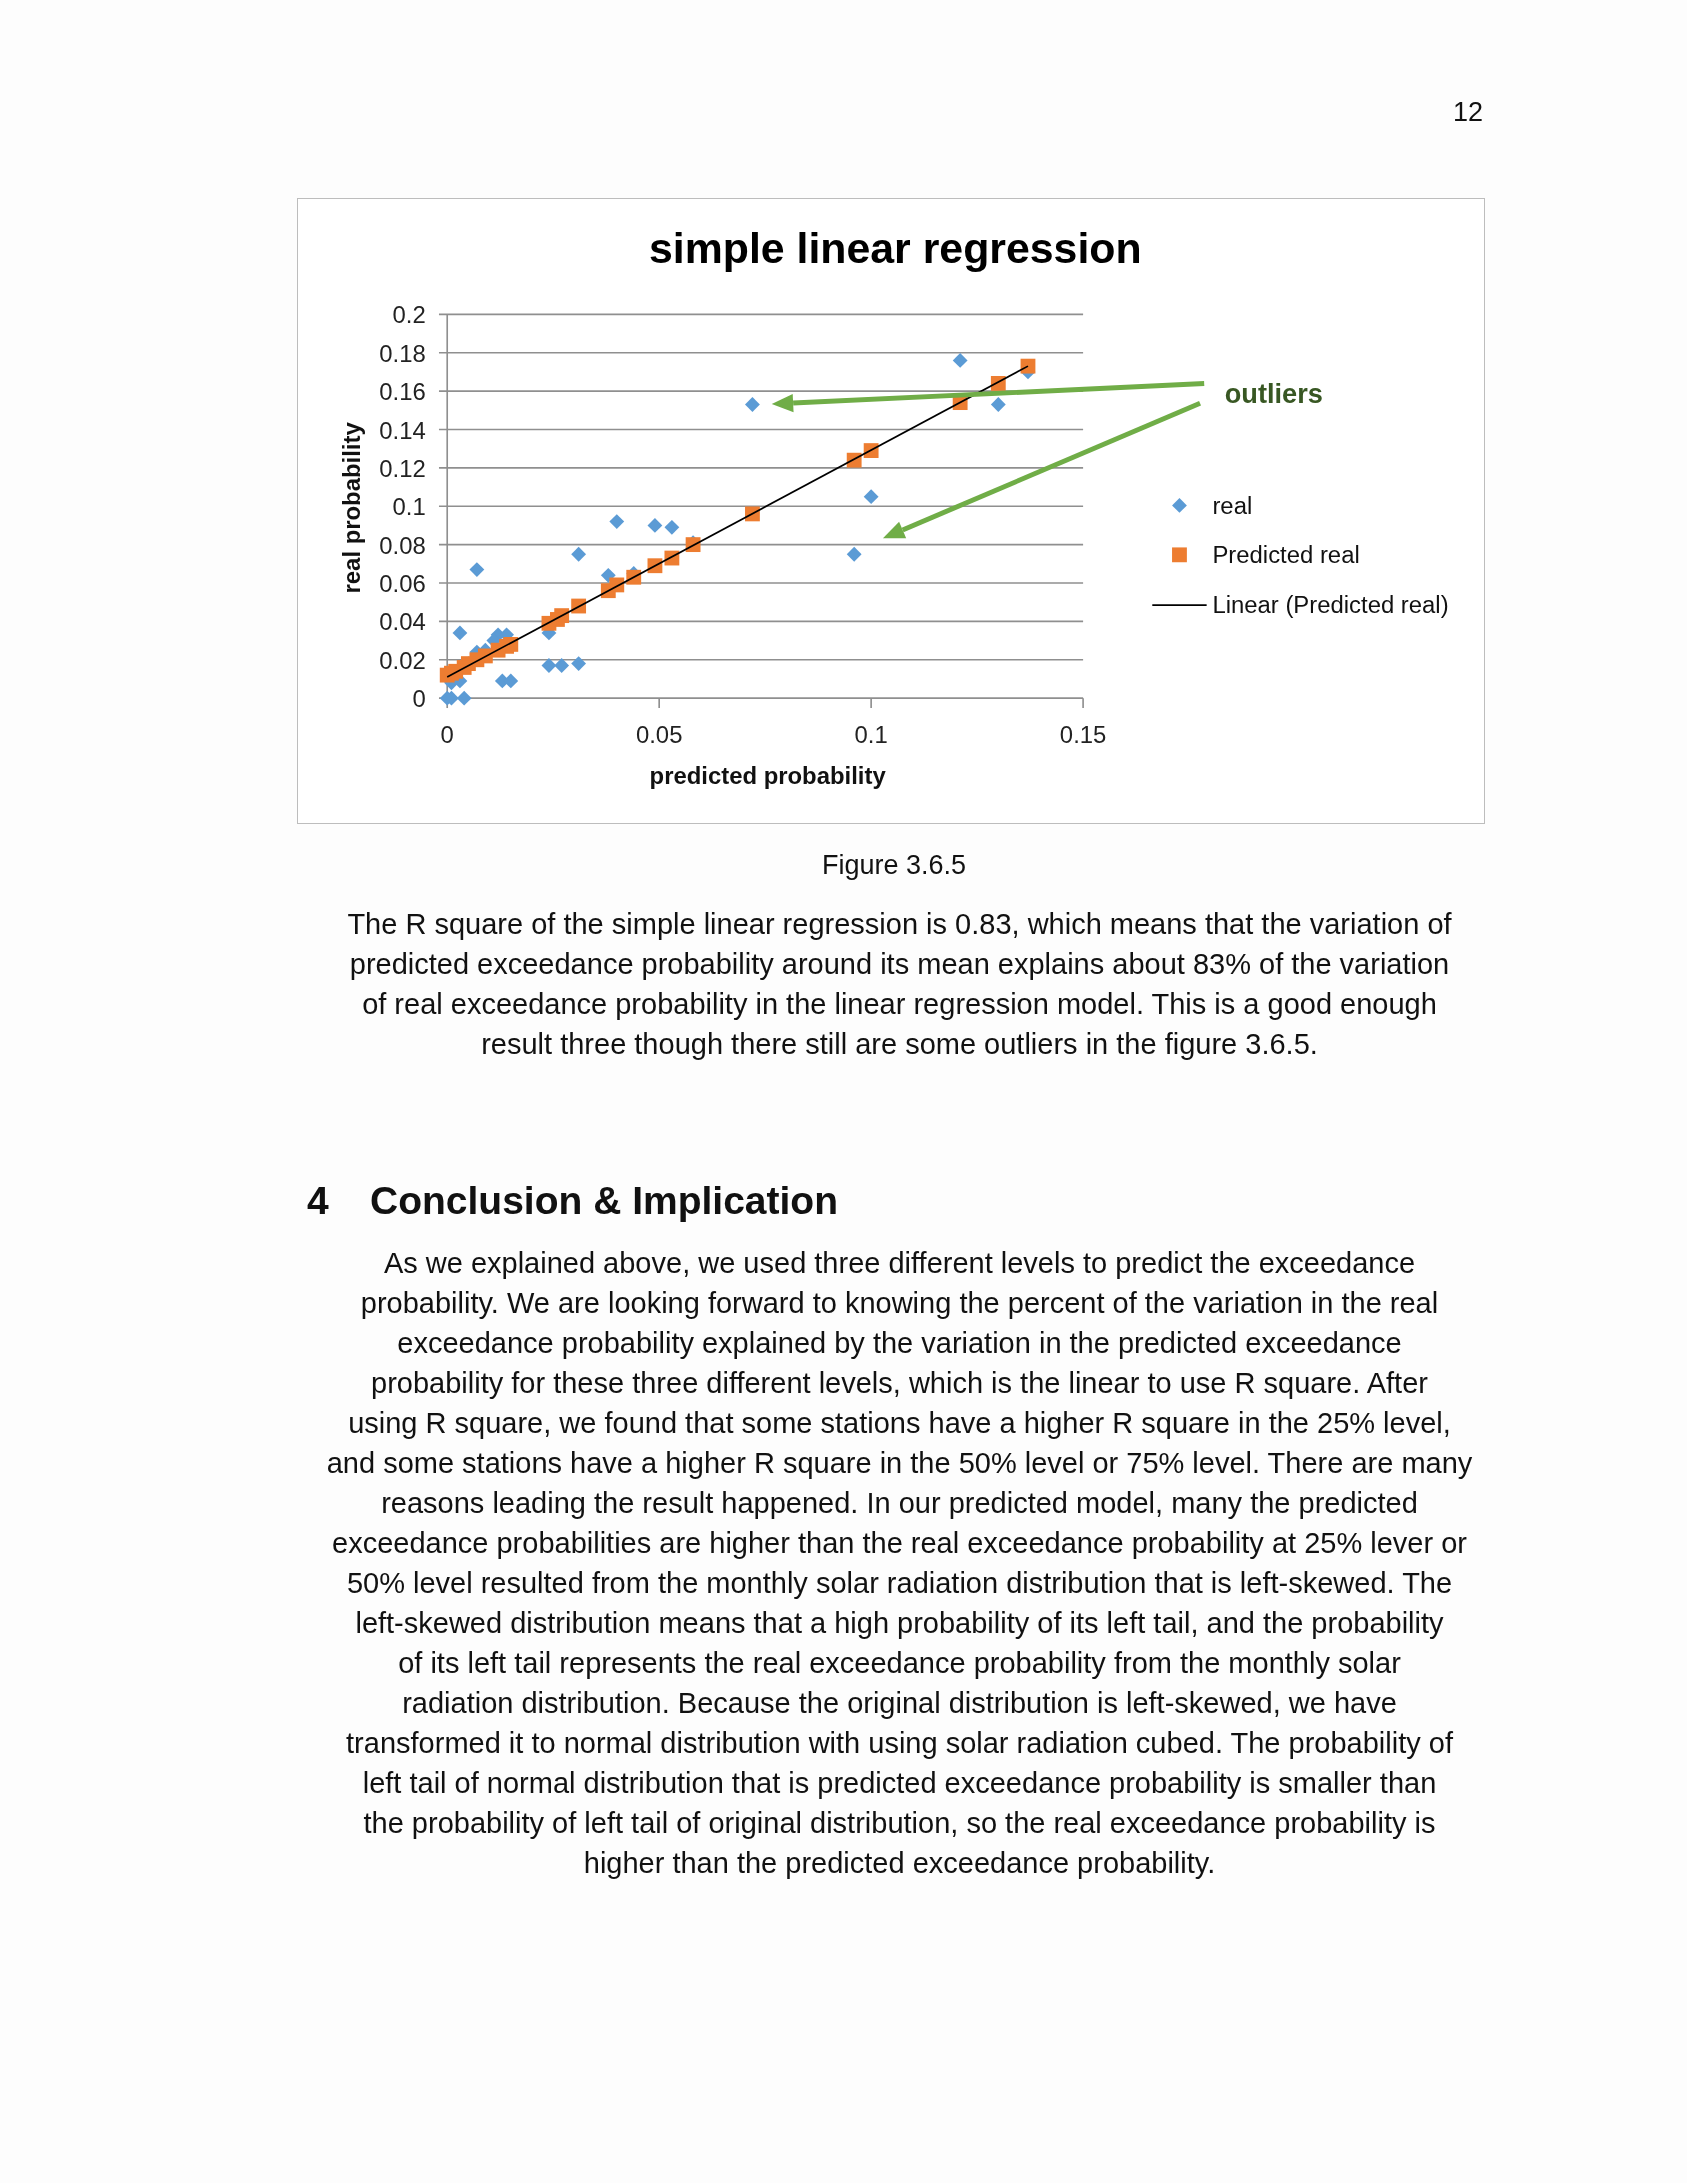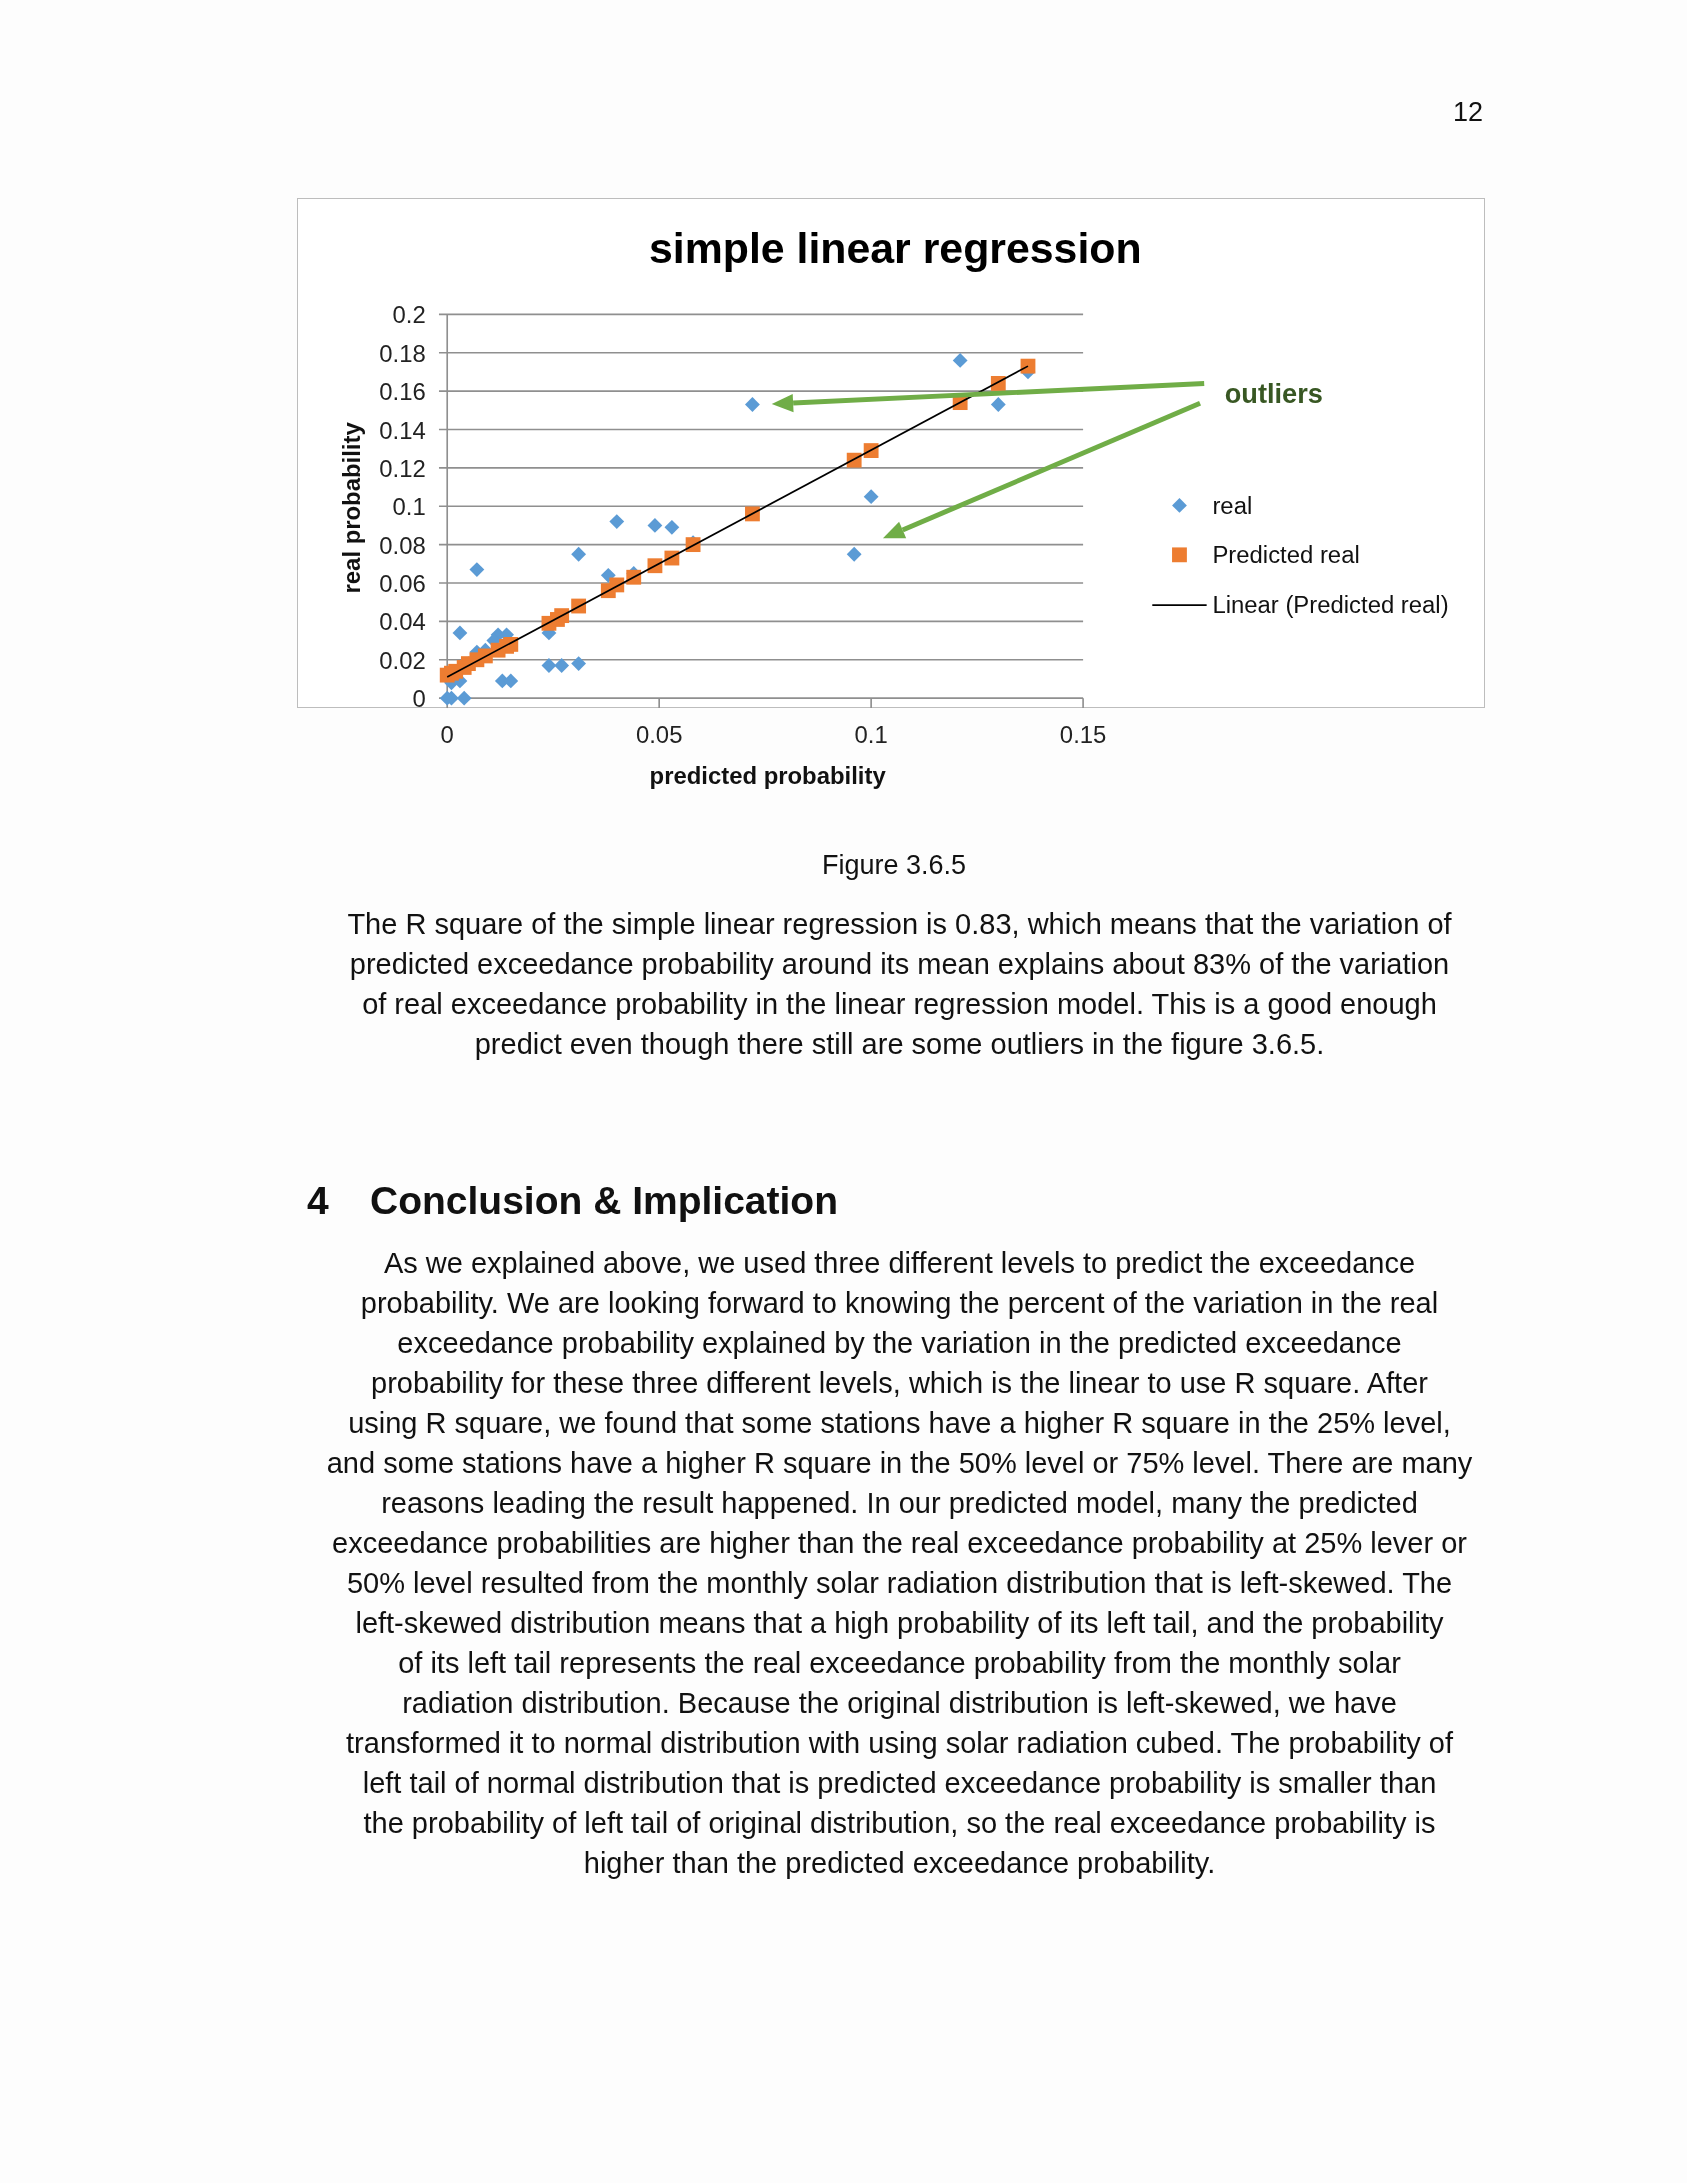--- a/index.html
+++ b/index.html
@@ -3,21 +3,21 @@
 <meta charset="utf-8">
 <style>
   html, body { margin: 0; padding: 0; }
   body {
     width: 1687px; height: 2183px; background: #fdfdfd;
     font-family: "Liberation Sans", "DejaVu Sans", sans-serif;
     color: #111; position: relative; overflow: hidden;
   }
   .page-number { position: absolute; top: 97px; left: 1453px; font-size: 27px; text-align: right; }
   .chart-box {
-    position: absolute; left: 297px; top: 198px; width: 1188px; height: 510px;
+    position: absolute; left: 297px; top: 198px; width: 1188px; height: 626px;
     border: 1.6px solid #bdbdbd; background: #fff; box-sizing: border-box;
   }
   .chart-svg { position: absolute; left: 0; top: 0; }
   .caption { position: absolute; top: 850px; left: 0; width: 1788px; text-align: center; font-size: 27px; }
   .para {
     position: absolute; left: 298px; width: 1203px; font-size: 29px; line-height: 40px; margin: 0;
   }
   .p1 { top: 904px; text-align: center; }
   .heading { position: absolute; left: 298px; top: 1170px; font-size: 39px; font-weight: bold; margin: 9px; }
   .heading .num { display: inline-block; width: 63px; }
@@ -137,21 +137,21 @@
       <text x="1110" y="503" font-size="29" font-family="&quot;Liberation Sans&quot;, &quot;DejaVu Sans&quot;, sans-serif" fill="#111">Linear (Predicted real)</text>
     </svg>
 </div>
 
 <div class="caption">Figure 3.6.5</div>
 
 <div class="para p1" id="p1">
     <span class="line">The R square of the simple linear regression is 0.83, which means that the variation of</span>
     <span class="line">predicted exceedance probability around its mean explains about 83% of the variation</span>
     <span class="line">of real exceedance probability in the linear regression model. This is a good enough</span>
-    <span class="line">predict even though there still are some outliers in the figure 3.6.5.</span>
+    <span class="line">result three though there still are some outliers in the figure 3.6.5.</span>
   </div>
 
 <h2 class="heading">
   <span class="num">4</span><span>Conclusion &amp; Implication</span>
 </h2>
 
 <div class="para p2" id="p2">
     <span class="line">As we explained above, we used three different levels to predict the exceedance</span>
     <span class="line">probability. We are looking forward to knowing the percent of the variation in the real</span>
     <span class="line">exceedance probability explained by the variation in the predicted exceedance</span>

